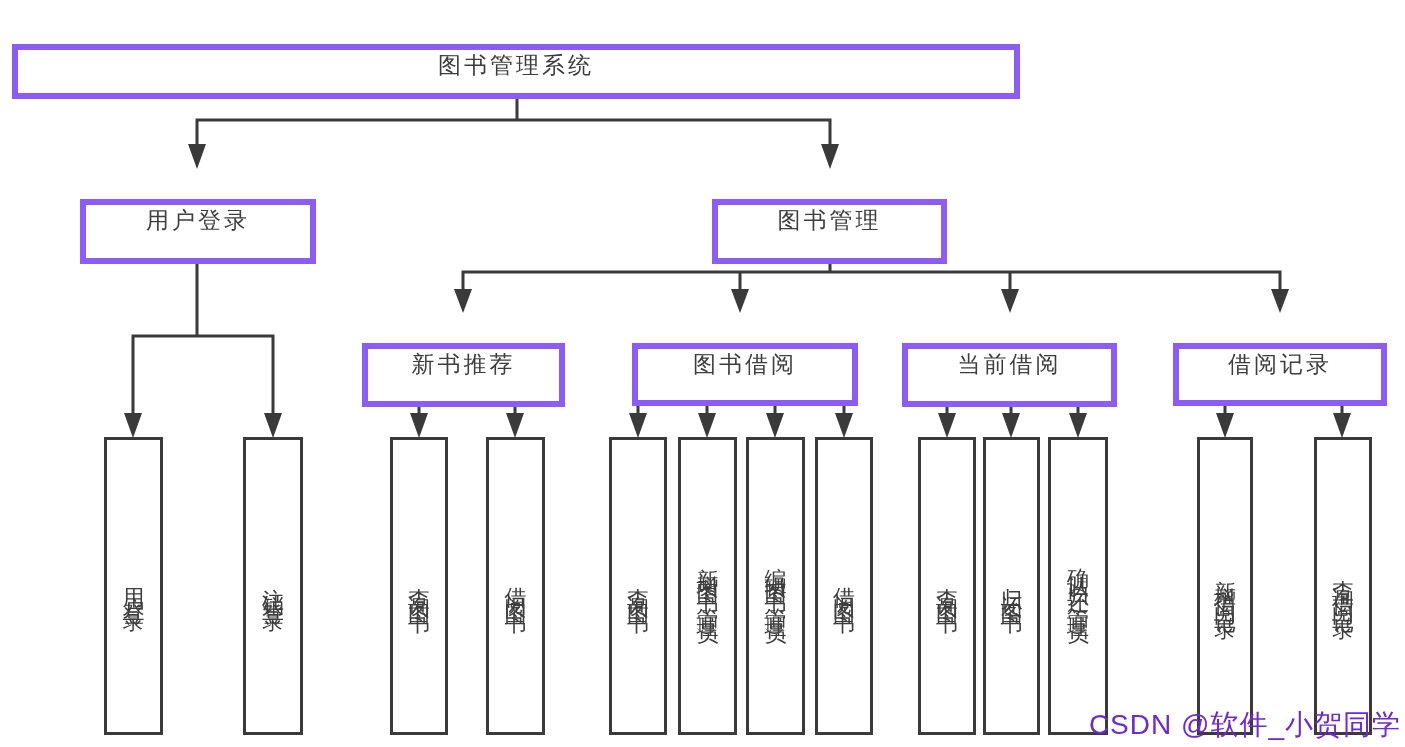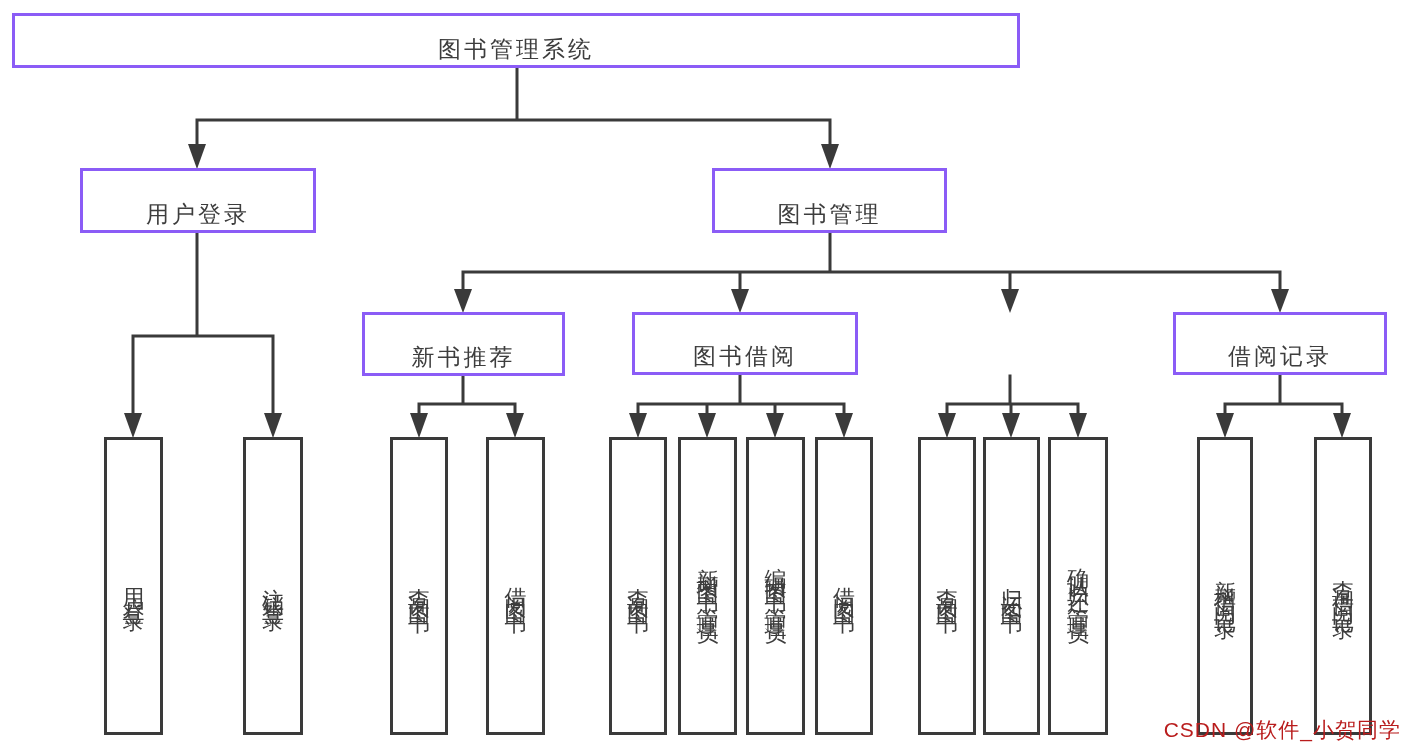--- a/index.html
+++ b/index.html
@@ -7,24 +7,25 @@
     position:relative;
     width:1405px;height:747px;
     background:#ffffff;
     font-family:"Liberation Sans","DejaVu Sans",sans-serif;
     overflow:hidden;
   }
   #wires{position:absolute;left:0;top:0;z-index:0;}
   .hbox{
     position:absolute;
     box-sizing:border-box;
-    border:3px solid #8b5cf6;
+    border:6px solid #8b5cf6;
     background:#ffffff;
-    display:flex;align-items:flex-end;justify-content:center;
+    display:flex;align-items:flex-start;justify-content:center;
     z-index:1;
+    margin-top:31px;
   }
   .hbox span{
     font-size:23px;
     letter-spacing:3px;
     color:#3d3d3d;
     white-space:nowrap;
   }
   .vbox{
     position:absolute;
     box-sizing:border-box;
@@ -37,23 +38,23 @@
     writing-mode:vertical-rl;
     text-orientation:mixed;
     font-size:22px;
     line-height:1;
     letter-spacing:8px;
     color:#3d3d3d;
   }
   #watermark{
     position:absolute;
     right:4px;bottom:3px;
-    font-size:21px;
+    font-size:28px;
     letter-spacing:1px;
-    color:#b91c1c;
+    color:#6d28d9;
     z-index:2;
     white-space:nowrap;
   }
 </style>
 </head>
 <body>
 
 <div id="stage">
 
   <svg id="wires" width="1405" height="747" viewBox="0 0 1405 747">
@@ -99,20 +100,23 @@
   <div class="hbox" style="left:362px;top:312px;width:203px;height:64px">
     <span>新书推荐</span>
   </div>
 
   <div class="hbox" style="left:712px;top:168px;width:235px;height:65px">
     <span>图书管理</span>
   </div>
   <div class="hbox" style="left:632px;top:312px;width:226px;height:63px">
     <span>图书借阅</span>
   </div>
+  <div class="hbox" style="left:902px;top:312px;width:215px;height:64px">
+    <span>当前借阅</span>
+  </div>
   <div class="hbox" style="left:1173px;top:312px;width:214px;height:63px">
     <span>借阅记录</span>
   </div>
 
   <div class="vbox" style="left:104px;top:437px;width:59px;height:298px">
     <span class="vtext">用户登录</span>
   </div>
   <div class="vbox" style="left:243px;top:437px;width:60px;height:298px">
     <span class="vtext">注销登录</span>
   </div>

